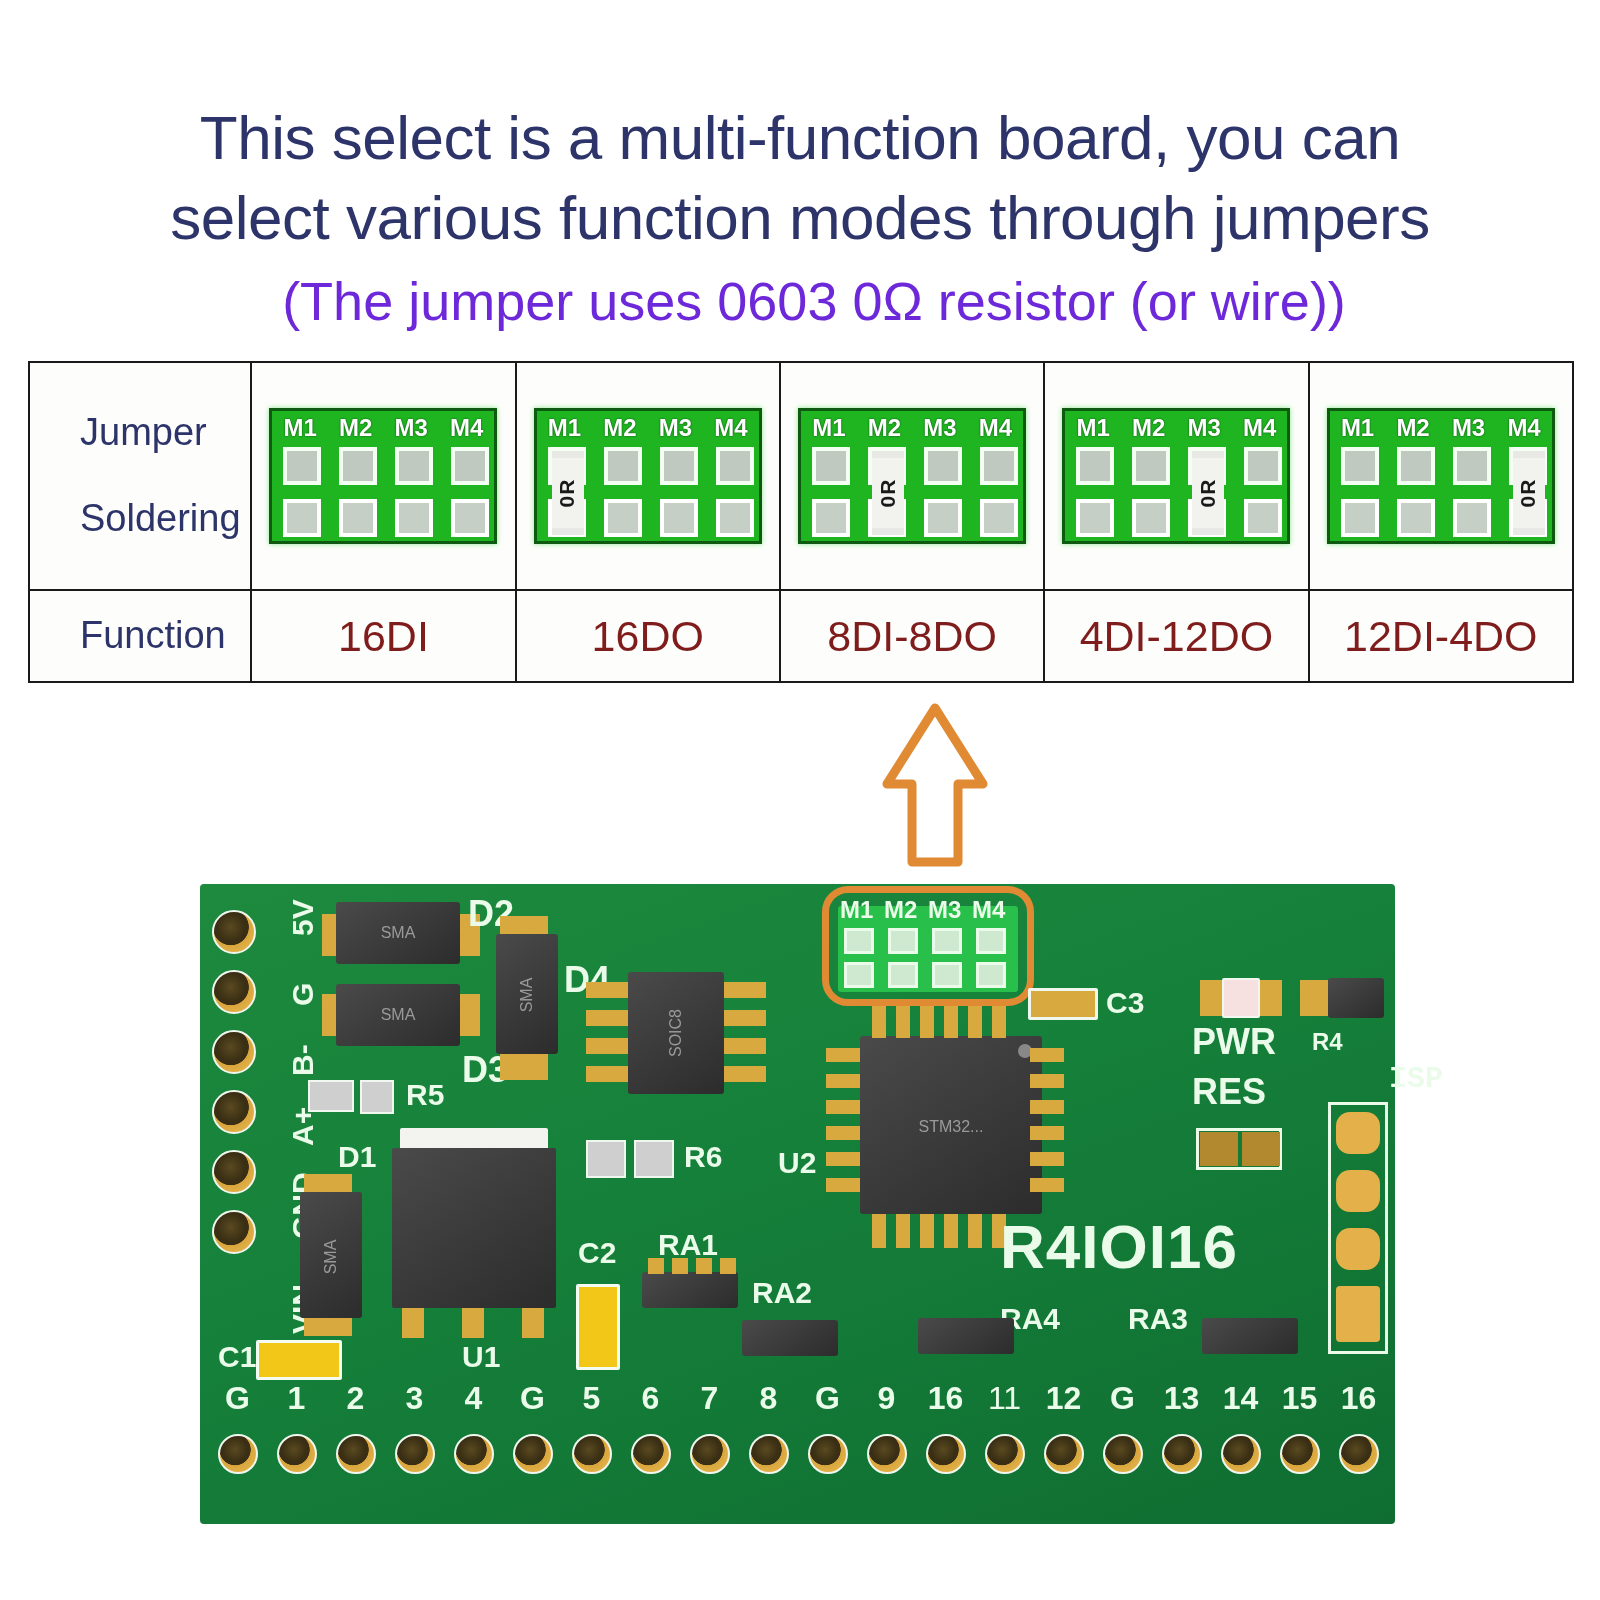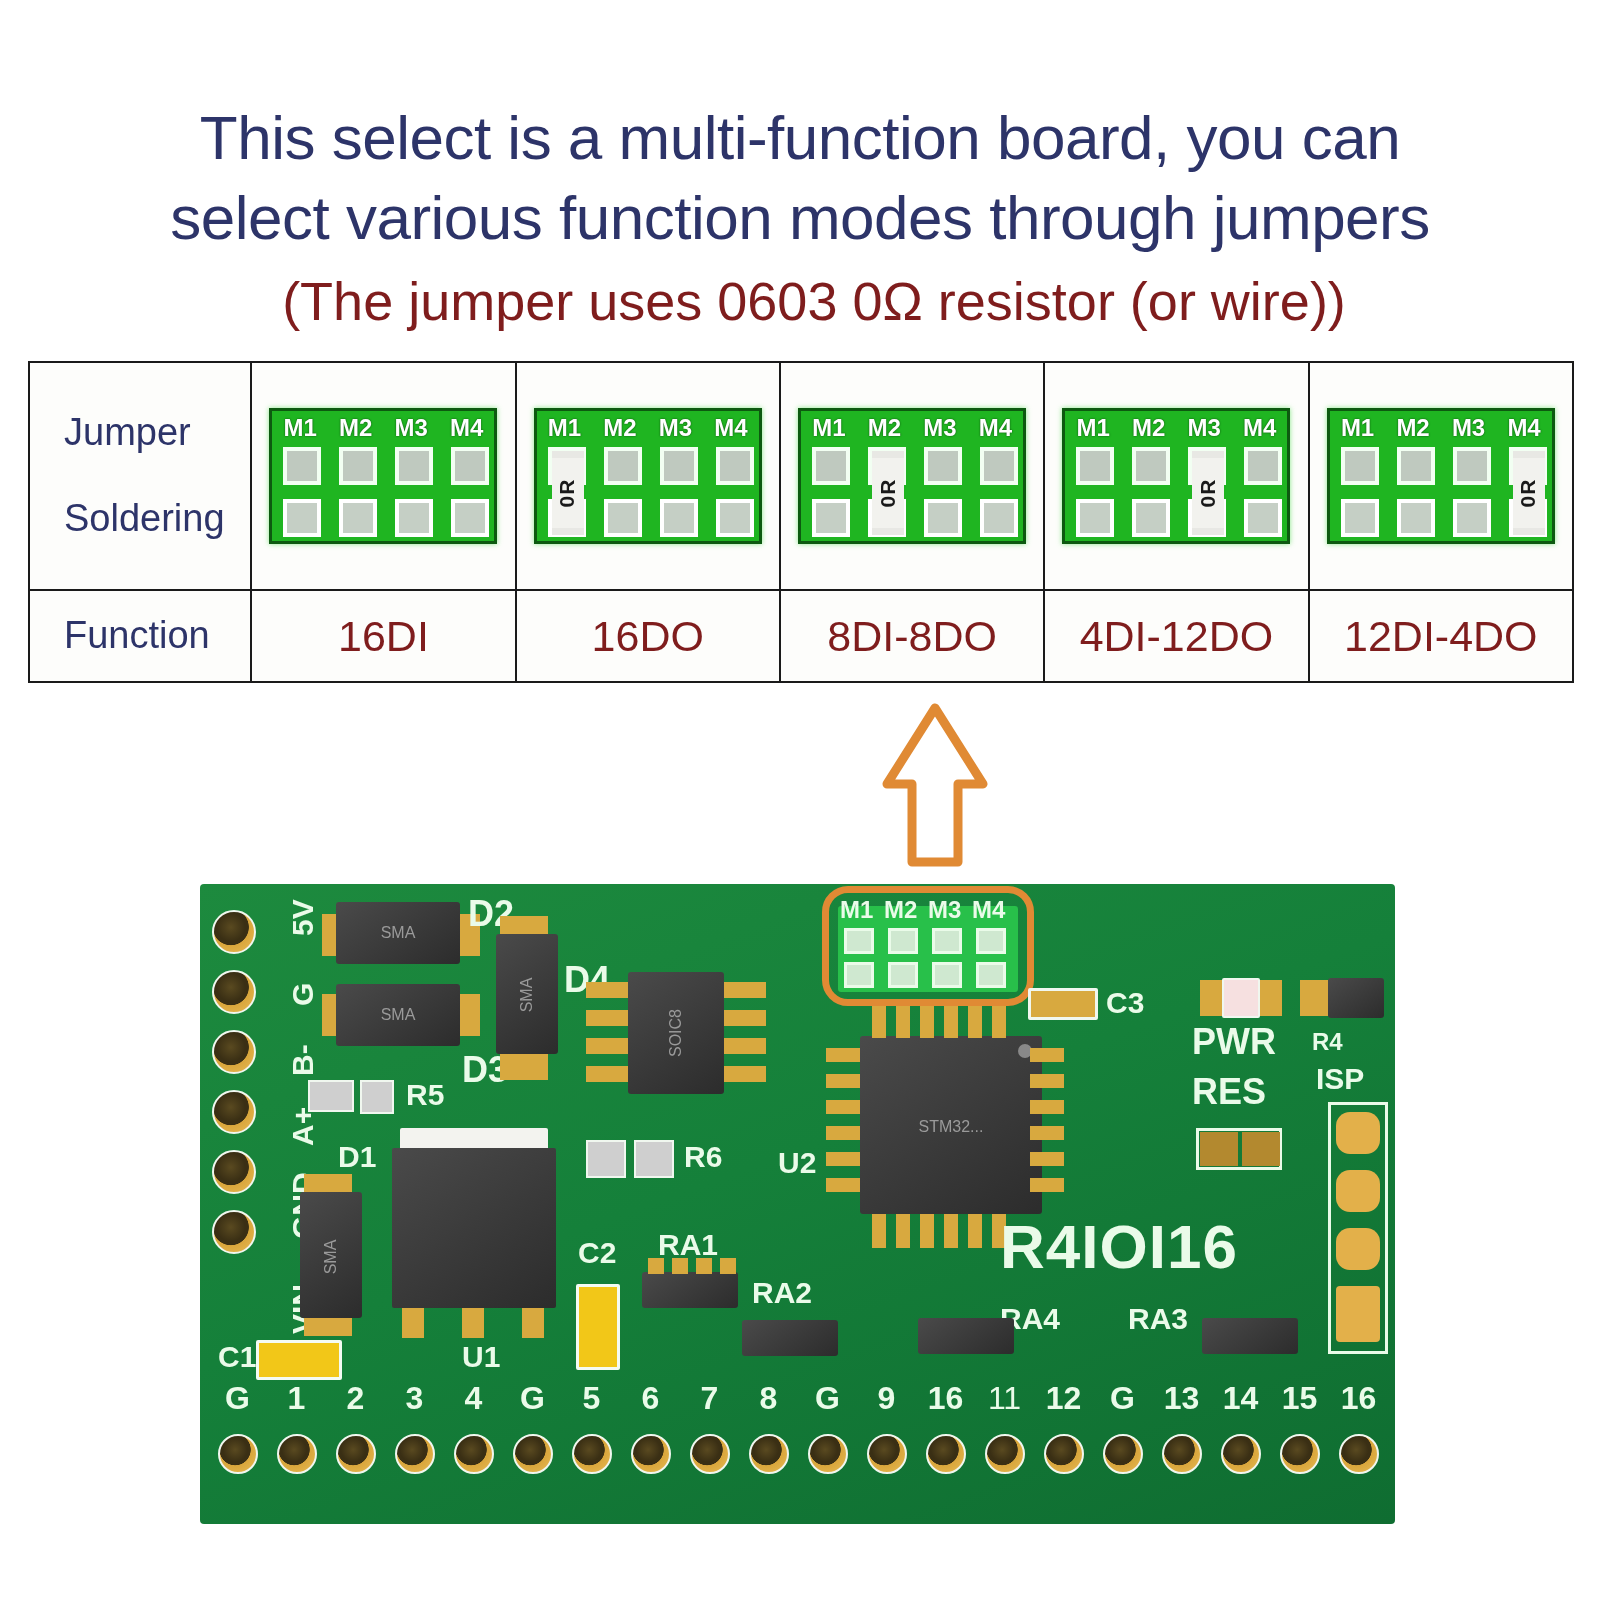--- a/index.html
+++ b/index.html
@@ -17,42 +17,42 @@
     text-align: center;
   }
   .heading-line {
     color: #2d3469;
     font-size: 62px;
     line-height: 80px;
     letter-spacing: -0.5px;
     white-space: nowrap;
   }
   .subheading-line {
-    color: #7f1d1d;
+    color: #6d28d9;
     font-size: 54px;
     line-height: 74px;
     white-space: nowrap;
     margin-top: 6px;
     margin-left: 28px;
   }
 
   
   .jtable {
     position: absolute;
     left: 28px; top: 361px;
     width: 1546px;
     border-collapse: collapse;
     table-layout: fixed;
   }
   .jtable td {
     border: 2px solid #1a1a1a;
     background: #fdfdfb;
     vertical-align: middle;
     text-align: center;
-    padding: 0;
+    padding: 16px;
   }
   .col-label { width: 222px; }
   .col-cell  { width: 264px; }
   .row-jumper td { height: 228px; }
   .row-func   td { height: 92px; }
 
   .rowlabel {
     color: #2d3469;
     font-size: 38px;
     line-height: 1.1;
@@ -494,21 +494,21 @@
 
     <div class="gold" style="left:1100px; top:96px; width:28px; height:36px;"></div>
     <div class="chip" style="left:1128px; top:94px; width:56px; height:40px;"></div>
     <div class="silk small" style="left:1112px; top:146px;">R4</div>
 
     <div class="silk big" style="left:992px; top:190px;">RES</div>
     <div style="position:absolute;left:996px;top:244px;width:86px;height:42px;border:3px solid #eafbe9;"></div>
     <div style="position:absolute;left:1000px;top:248px;width:38px;height:34px;background:#b3892f;"></div>
     <div style="position:absolute;left:1042px;top:248px;width:38px;height:34px;background:#b3892f;"></div>
 
-    <div class="silk med" style="left:1116px; top:180px;">ISP</div>
+    <div class="silk med" style="left:1189px; top:180px;font-family:Liberation Mono, monospace;">ISP</div>
     <div style="position:absolute;left:1128px;top:218px;width:60px;height:252px;border:3px solid #eafbe9;"></div>
     <div style="position:absolute;left:1136px;top:228px;width:44px;height:42px;background:#e3b04a;border-radius:14px;"></div>
     <div style="position:absolute;left:1136px;top:286px;width:44px;height:42px;background:#e3b04a;border-radius:14px;"></div>
     <div style="position:absolute;left:1136px;top:344px;width:44px;height:42px;background:#e3b04a;border-radius:14px;"></div>
     <div style="position:absolute;left:1136px;top:402px;width:44px;height:56px;background:#e3b04a;border-radius:4px;"></div>
 
     <div class="silk med" style="left:458px; top:346px;">RA1</div>
     <div class="chip" style="left:442px; top:388px; width:96px; height:36px;"></div>
     <div class="gold" style="left:448px; top:374px; width:16px; height:16px;"></div>
     <div class="gold" style="left:472px; top:374px; width:16px; height:16px;"></div>

